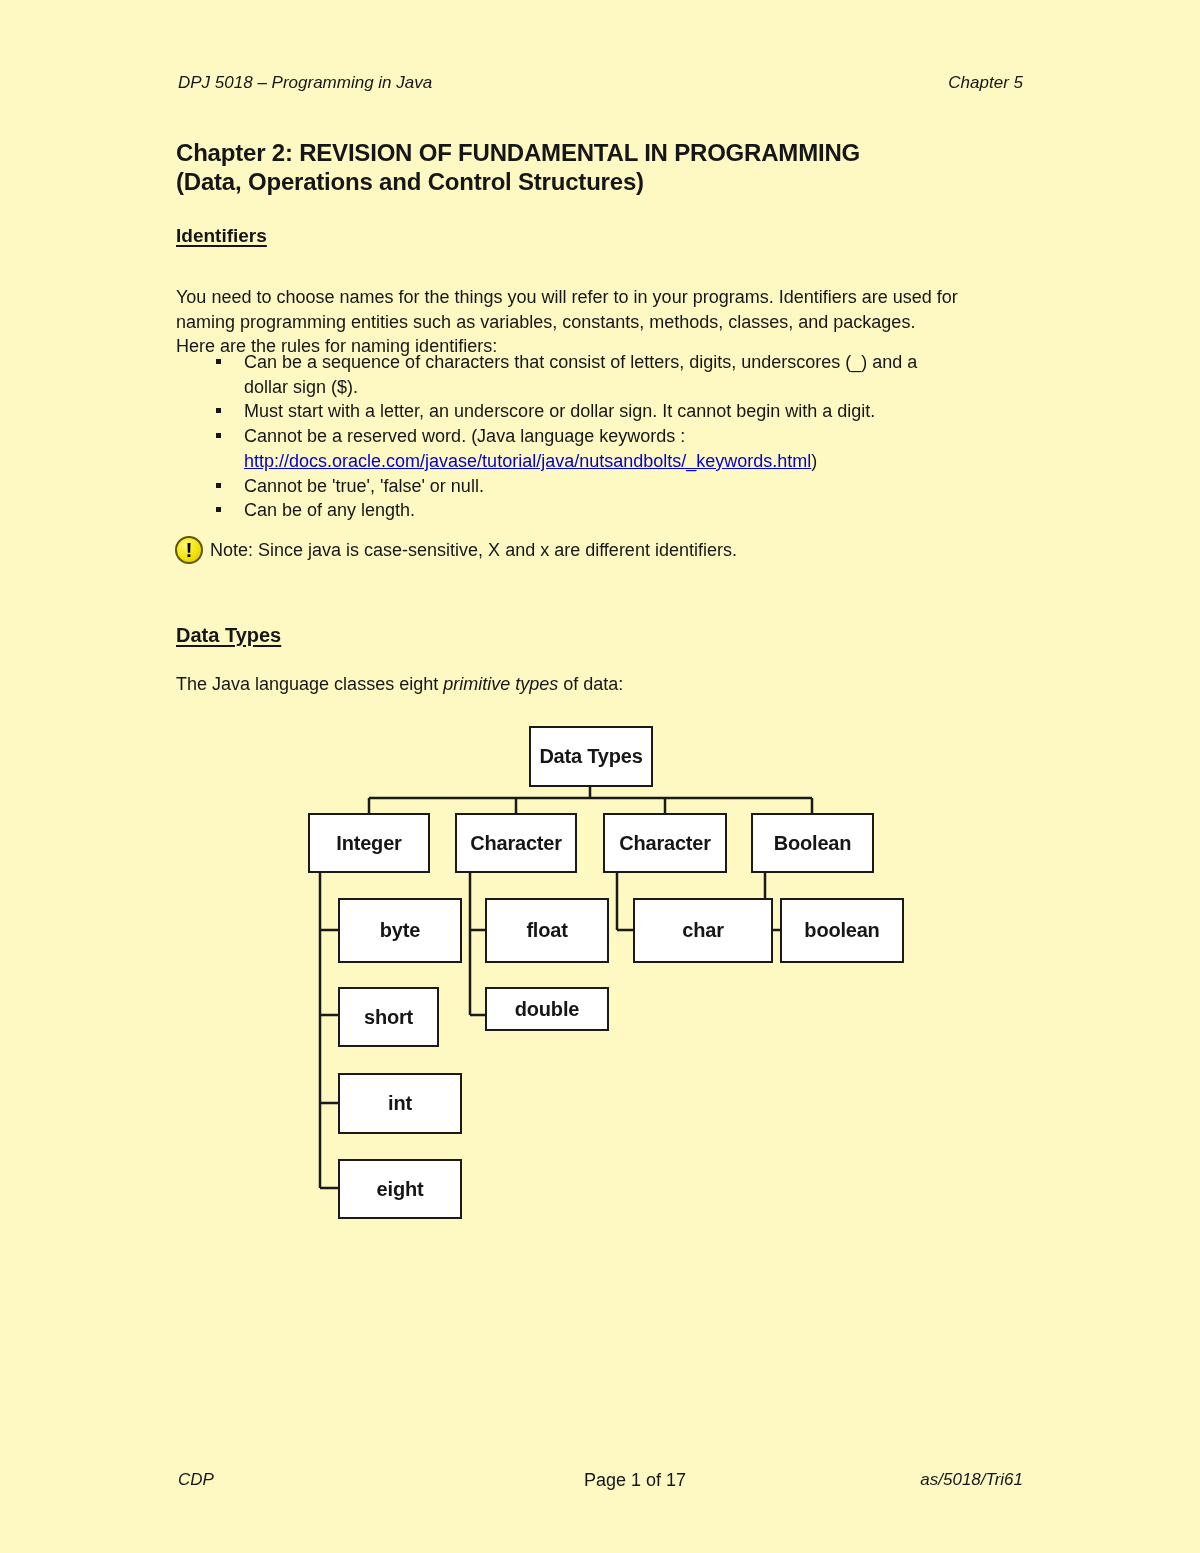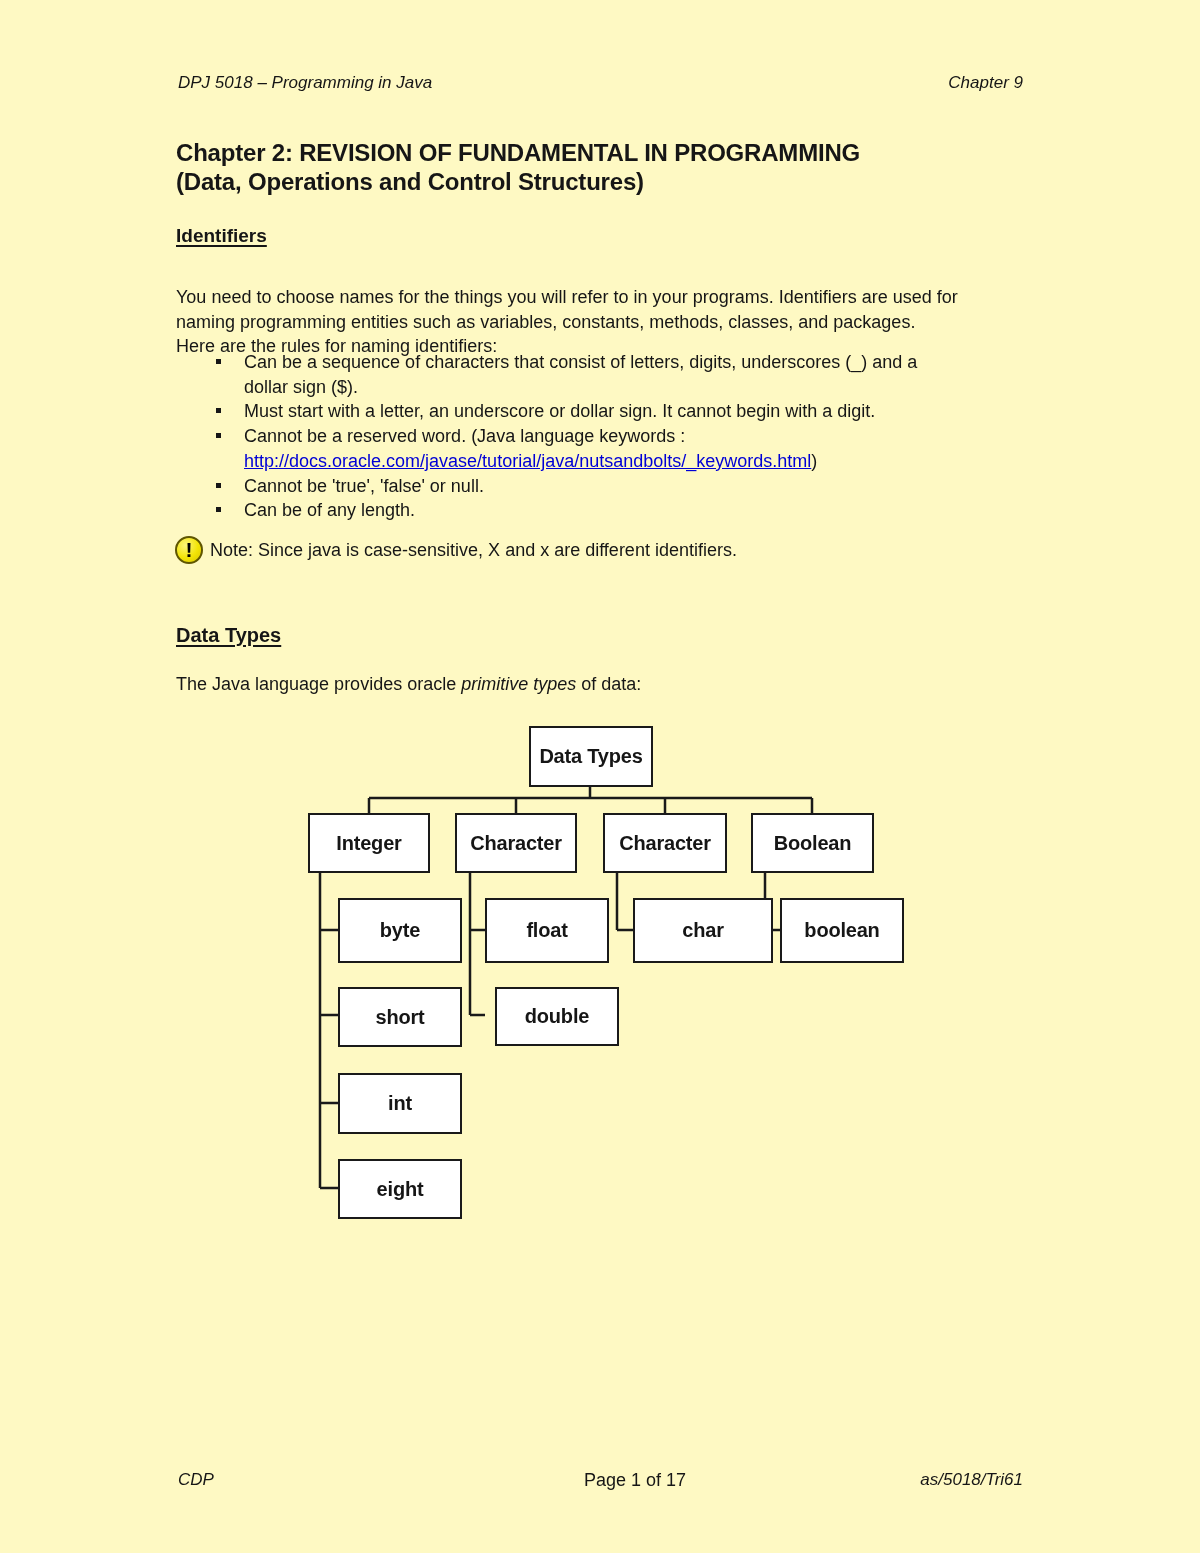--- a/index.html
+++ b/index.html
@@ -48,21 +48,21 @@
     display:flex; align-items:center; justify-content:center;
     font-size:20px; font-weight:bold; letter-spacing:-0.2px; }
 </style>
 </head>
 <body>
 
 <div class="page">
 
   <div class="hdr">
     <span>DPJ 5018 – Programming in Java</span>
-    <span class="right">Chapter 9</span>
+    <span class="right">Chapter 5</span>
   </div>
 
   <div class="title">
     <div>Chapter 2: REVISION OF FUNDAMENTAL IN PROGRAMMING</div>
     <div>(Data, Operations and Control Structures)</div>
   </div>
 
   <div class="sect-h h-ident">Identifiers</div>
 
   <div class="intro body-txt">
@@ -97,42 +97,42 @@
   </div>
 
   <div class="note">
     <span class="warn-ic">!</span>
     <span class="note-txt">Note: Since java is case-sensitive, X and x are different identifiers.</span>
   </div>
 
   <div class="sect-h h-dt">Data Types</div>
 
   <div class="dt-intro">
-    <span>The Java language provides oracle </span><span class="ital">primitive types</span><span> of data:</span>
+    <span>The Java language classes eight </span><span class="ital">primitive types</span><span> of data:</span>
   </div>
 
   <div class="diagram">
     <svg width="630" height="520" viewBox="0 0 630 520">
       <path d="M300,72 V83 M79,83 H522 M79,83 V98 M226,83 V98 M375,83 V98 M522,83 V98
                M30,158 V473 M30,215 H48 M30,300 H48 M30,388 H48 M30,473 H48
                M180,158 V300 M180,215 H195 M180,300 H195
                M327,158 V215 M327,215 H343
                M475,158 V215 M475,215 H490" fill="none" stroke="#1a1a1a" stroke-width="2.5"></path>
     </svg>
     <div class="dbox" style="left:239px;top:11px;width:124px;height:61px">Data Types</div>
     <div class="dbox" style="left:18px;top:98px;width:122px;height:60px">Integer</div>
     <div class="dbox" style="left:165px;top:98px;width:122px;height:60px">Character</div>
     <div class="dbox" style="left:313px;top:98px;width:124px;height:60px">Character</div>
     <div class="dbox" style="left:461px;top:98px;width:123px;height:60px">Boolean</div>
     <div class="dbox" style="left:48px;top:183px;width:124px;height:65px">byte</div>
     <div class="dbox" style="left:195px;top:183px;width:124px;height:65px">float</div>
     <div class="dbox" style="left:343px;top:183px;width:140px;height:65px">char</div>
     <div class="dbox" style="left:490px;top:183px;width:124px;height:65px">boolean</div>
-    <div class="dbox" style="left:48px;top:272px;width:124px;height:60px">short</div>
-    <div class="dbox" style="left:205px;top:272px;width:124px;height:59px">double</div>
+    <div class="dbox" style="left:48px;top:272px;width:101px;height:60px">short</div>
+    <div class="dbox" style="left:195px;top:272px;width:124px;height:44px">double</div>
     <div class="dbox" style="left:48px;top:358px;width:124px;height:61px">int</div>
     <div class="dbox" style="left:48px;top:444px;width:124px;height:60px">eight</div>
   </div>
 
   <div class="ftr">
     <span class="l">CDP</span>
     <span class="c">Page 1 of 17</span>
     <span class="r">as/5018/Tri61</span>
   </div>
 

